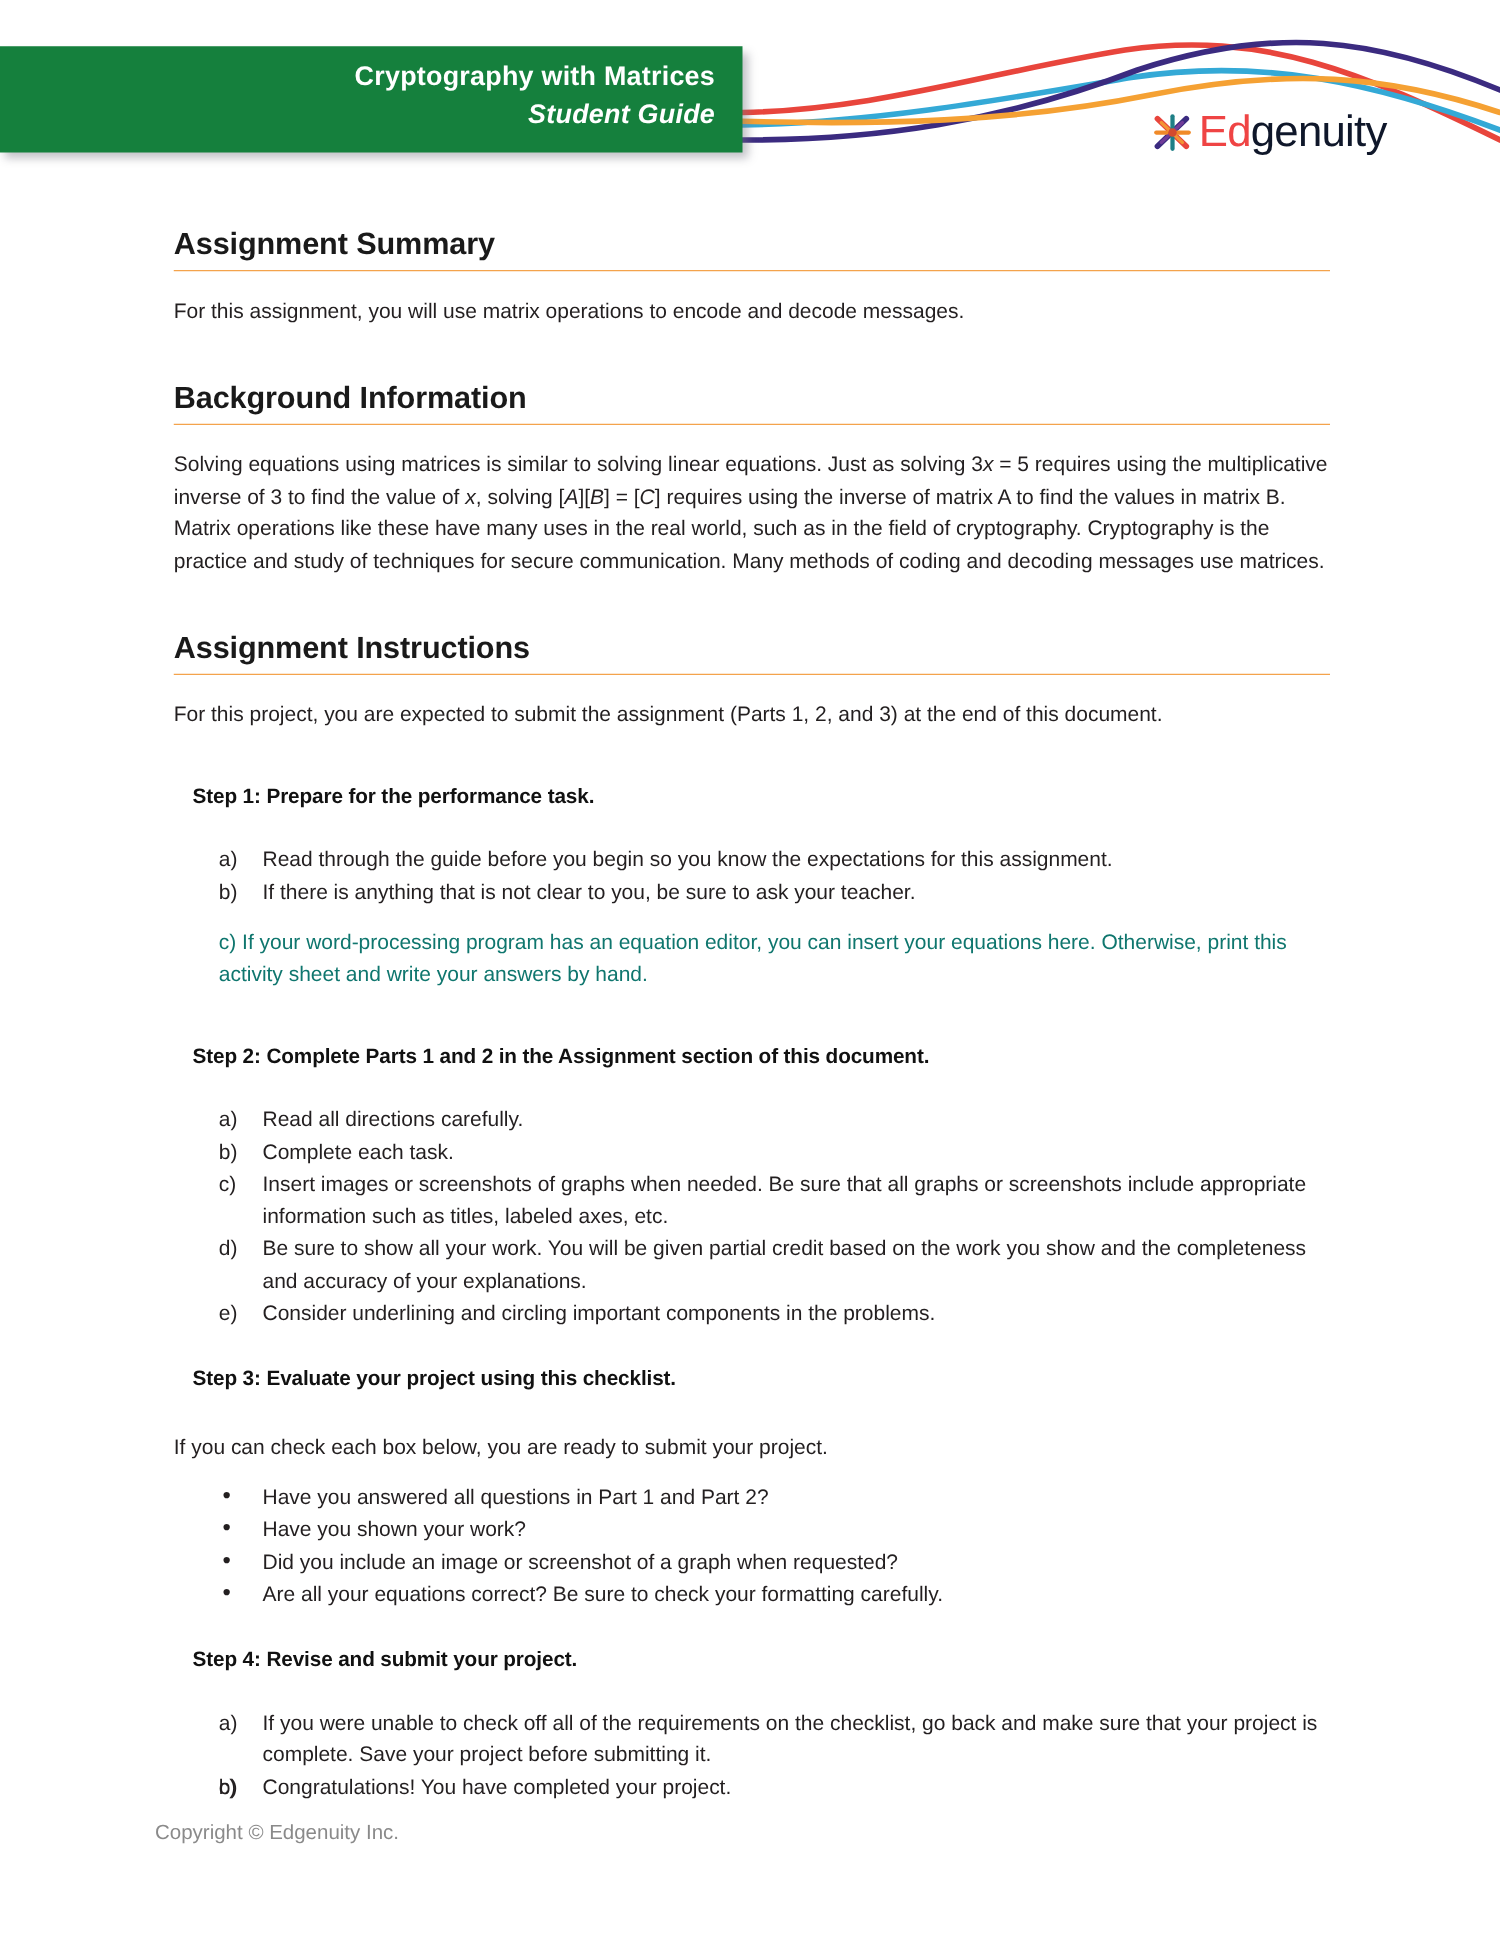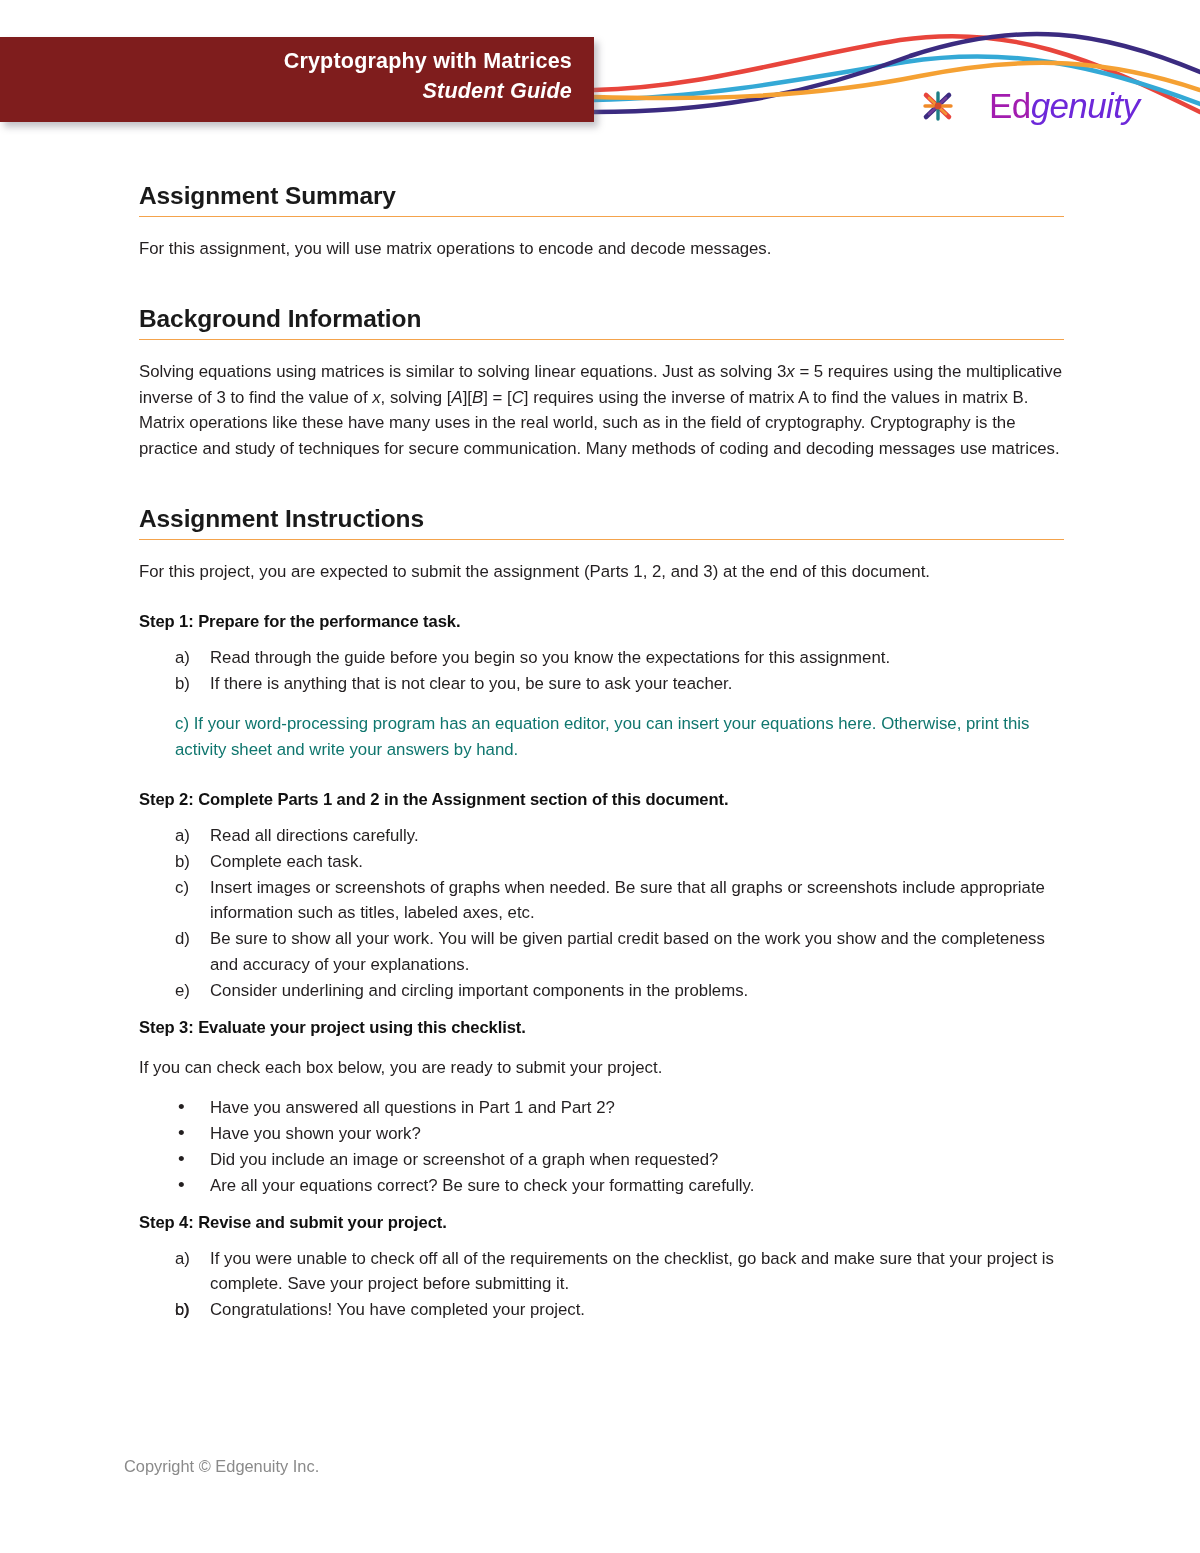--- a/index.html
+++ b/index.html
@@ -28,21 +28,21 @@
     top: 0;
     width: 1200px;
     height: 160px;
   }
   .title-banner {
     position: absolute;
     left: 0;
     top: 37px;
     width: 594px;
     height: 85px;
-    background: #7f1d1d;
+    background: #15803d;
     box-shadow: 4px 5px 7px rgba(120,120,130,0.45);
     box-sizing: border-box;
     padding: 9px 22px 0 0;
     text-align: right;
     z-index: 3;
   }
   .banner-title {
     display: block;
     color: #ffffff;
     font-size: 21.5px;
@@ -74,22 +74,22 @@
     height: 40px;
     flex: 0 0 auto;
   }
   .logo-word {
     font-size: 35px;
     line-height: 40px;
     letter-spacing: -0.6px;
     margin-left: 1px;
     white-space: nowrap;
   }
-  .logo-ed { color: #a21caf; margin-left: 30px; }
-  .logo-genuity { color: #6d28d9; font-style: italic; }
+  .logo-ed { color: #ef4444; }
+  .logo-genuity { color: #0f172a; }
 
   
   .page {
     position: absolute;
     left: 0;
     top: 160px;
     width: 1148px;
   }
   .content {
     width: 925px;
@@ -116,21 +116,21 @@
   }
   .spacer-lg { height: 43px; }
   .spacer-md { height: 24px; }
   .spacer-sm { height: 15px; }
   .spacer-xs { height: 11px; }
 
   p.step-heading {
     font-size: 16.6px;
     font-weight: bold;
     line-height: 25px;
-    margin: 0;
+    margin: 15px;
     color: #111;
     letter-spacing: -0.1px;
   }
 
   ol.alpha-list, ul.bullet-list {
     margin: 0;
     padding: 0;
     list-style: none;
   }
   ol.alpha-list li {

